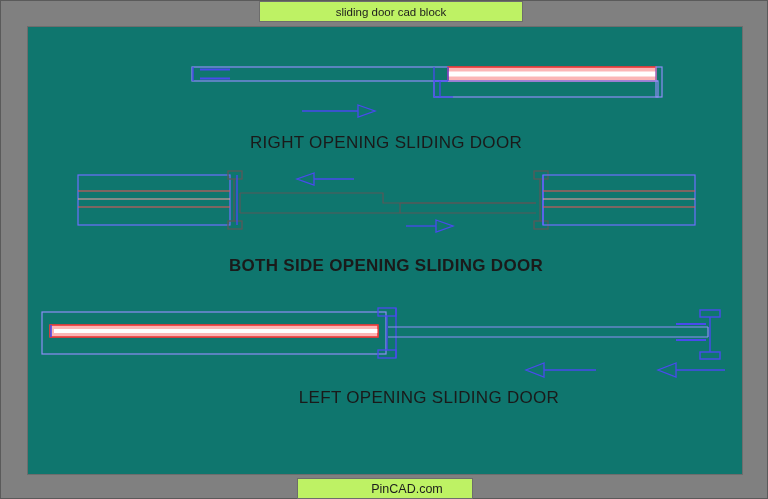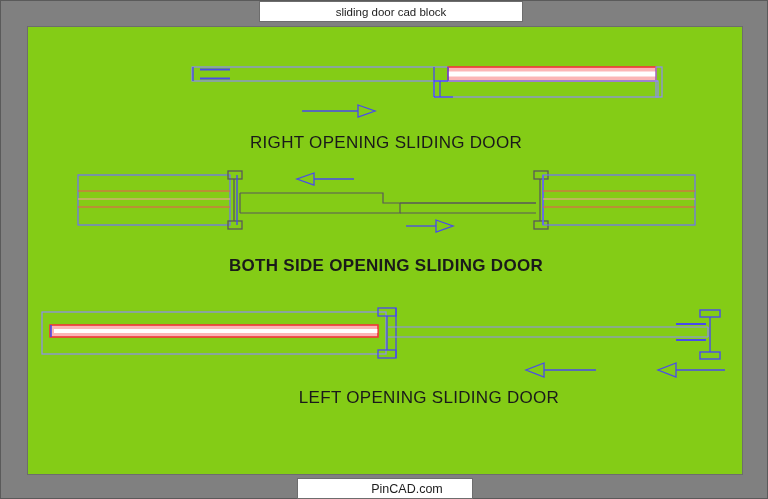--- a/index.html
+++ b/index.html
@@ -20,28 +20,28 @@
     background: #808080;
     box-sizing: border-box;
     border: 1px solid #5a5a5a;
   }
   #canvas-area {
     position: absolute;
     left: 26px;
     top: 25px;
     width: 716px;
     height: 449px;
-    background: #84cc16;
+    background: #0f766e;
     border: 1px solid #6d6d6d;
     box-sizing: border-box;
     overflow: hidden;
   }
   .titlebox {
     position: absolute;
-    background: #ffffff;
+    background: #bef264;
     border: 1px solid #6d6d6d;
     box-sizing: border-box;
     display: flex;
     align-items: center;
     justify-content: center;
     color: #1d1d1d;
     white-space: nowrap;
   }
   #title-block {
     left: 258px;

